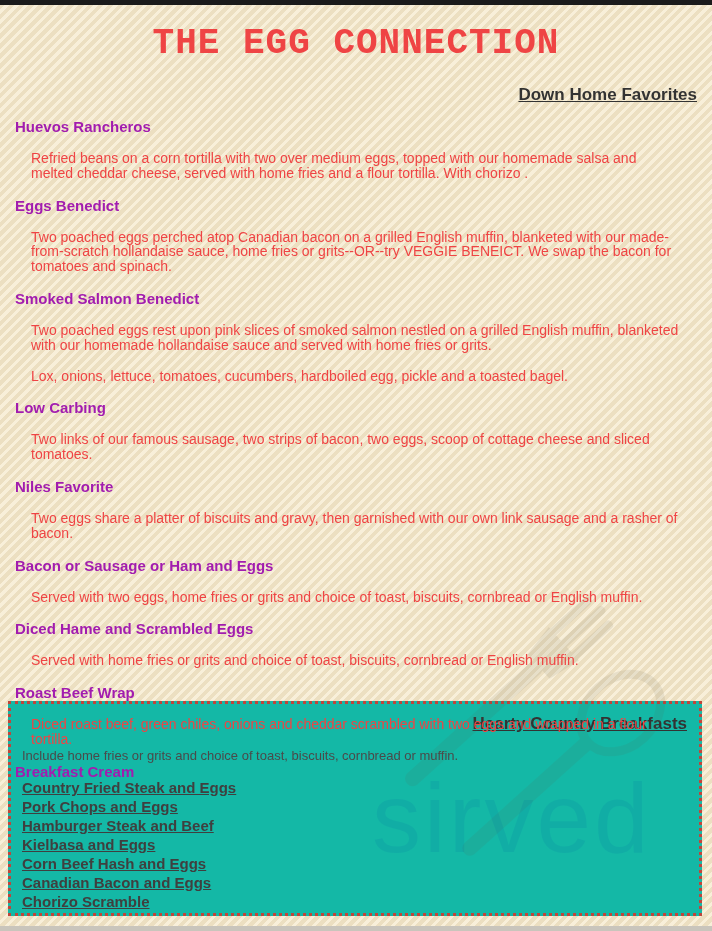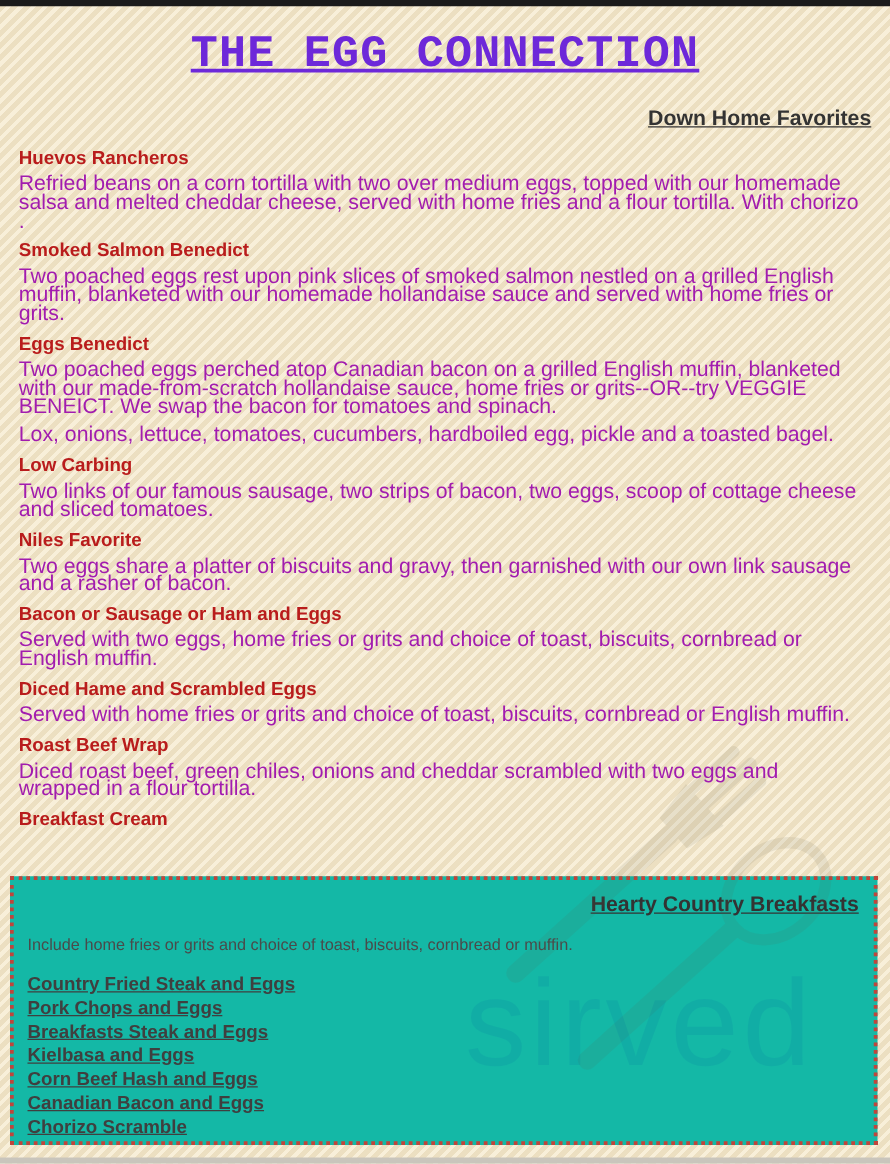--- a/index.html
+++ b/index.html
@@ -23,51 +23,50 @@
     z-index: 4;
   }
   .page-title {
     margin: 0;
     padding-top: 23px;
     text-align: center;
     font-family: "Liberation Mono", monospace;
     font-weight: bold;
     font-size: 36px;
     letter-spacing: 1px;
-    color: #6d28d9;
-    position: relative;
-    z-index: 3;
-    text-decoration: underline;
+    color: #ef4444;
+    position: relative;
+    z-index: 3;
   }
   .content {
     padding: 0 15px;
     position: relative;
     z-index: 3;
   }
   .section-heading {
     font-size: 17px;
     font-weight: bold;
     color: #333333;
     text-decoration: underline;
     margin: 21px 0 13px 0;
     text-align: right;
   }
   .menu-item { margin: 0 0 8px 0; position: relative; z-index: 3; }
   .item-name {
     font-size: 15px;
     line-height: 17px;
     font-weight: bold;
-    color: #b91c1c;
+    color: #a21caf;
     margin: 0 0 5px 0;
   }
   .item-desc {
-    font-size: 17px;
+    font-size: 14px;
     line-height: 14.8px;
-    color: #a21caf;
-    margin: 0;
+    color: #ef4444;
+    margin: 16px;
     max-width: 676px;
   }
   .hearty-box {
     position: absolute;
     left: 8px;
     top: 701px;
     width: 694px;
     height: 215px;
     box-sizing: border-box;
     background: #14b8a6;
@@ -153,26 +152,26 @@
 <h1 class="page-title">THE EGG CONNECTION</h1>
 
 <div class="content">
   <div class="section-heading">Down Home Favorites</div>
   <div id="favorites-list">
       <div class="menu-item">
         <div class="item-name">Huevos Rancheros</div>
         <p class="item-desc">Refried beans on a corn tortilla with two over medium eggs, topped with our homemade salsa and melted cheddar cheese, served with home fries and a flour tortilla. With chorizo .</p>
       </div>
       <div class="menu-item">
+        <div class="item-name">Eggs Benedict</div>
+        <p class="item-desc">Two poached eggs perched atop Canadian bacon on a grilled English muffin, blanketed with our made-from-scratch hollandaise sauce, home fries or grits--OR--try VEGGIE BENEICT. We swap the bacon for tomatoes and spinach.</p>
+      </div>
+      <div class="menu-item">
         <div class="item-name">Smoked Salmon Benedict</div>
         <p class="item-desc">Two poached eggs rest upon pink slices of smoked salmon nestled on a grilled English muffin, blanketed with our homemade hollandaise sauce and served with home fries or grits.</p>
-      </div>
-      <div class="menu-item">
-        <div class="item-name">Eggs Benedict</div>
-        <p class="item-desc">Two poached eggs perched atop Canadian bacon on a grilled English muffin, blanketed with our made-from-scratch hollandaise sauce, home fries or grits--OR--try VEGGIE BENEICT. We swap the bacon for tomatoes and spinach.</p>
       </div>
       <div class="menu-item">
         <p class="item-desc">Lox, onions, lettuce, tomatoes, cucumbers, hardboiled egg, pickle and a toasted bagel.</p>
       </div>
       <div class="menu-item">
         <div class="item-name">Low Carbing</div>
         <p class="item-desc">Two links of our famous sausage, two strips of bacon, two eggs, scoop of cottage cheese and sliced tomatoes.</p>
       </div>
       <div class="menu-item">
         <div class="item-name">Niles Favorite</div>
@@ -195,21 +194,21 @@
       </div>
     </div>
 </div>
 
 <div class="hearty-box">
   <div class="section-heading">Hearty Country Breakfasts</div>
   <p class="hearty-note">Include home fries or grits and choice of toast, biscuits, cornbread or muffin.</p>
   <div id="hearty-list">
       <div class="hearty-item">Country Fried Steak and Eggs</div>
       <div class="hearty-item">Pork Chops and Eggs</div>
-      <div class="hearty-item">Breakfasts Steak and Eggs</div>
+      <div class="hearty-item">Hamburger Steak and Beef</div>
       <div class="hearty-item">Kielbasa and Eggs</div>
       <div class="hearty-item">Corn Beef Hash and Eggs</div>
       <div class="hearty-item">Canadian Bacon and Eggs</div>
       <div class="hearty-item">Chorizo Scramble</div>
     </div>
 </div>
 
 <div class="bottom-strip"></div>
 
 </body></html>

